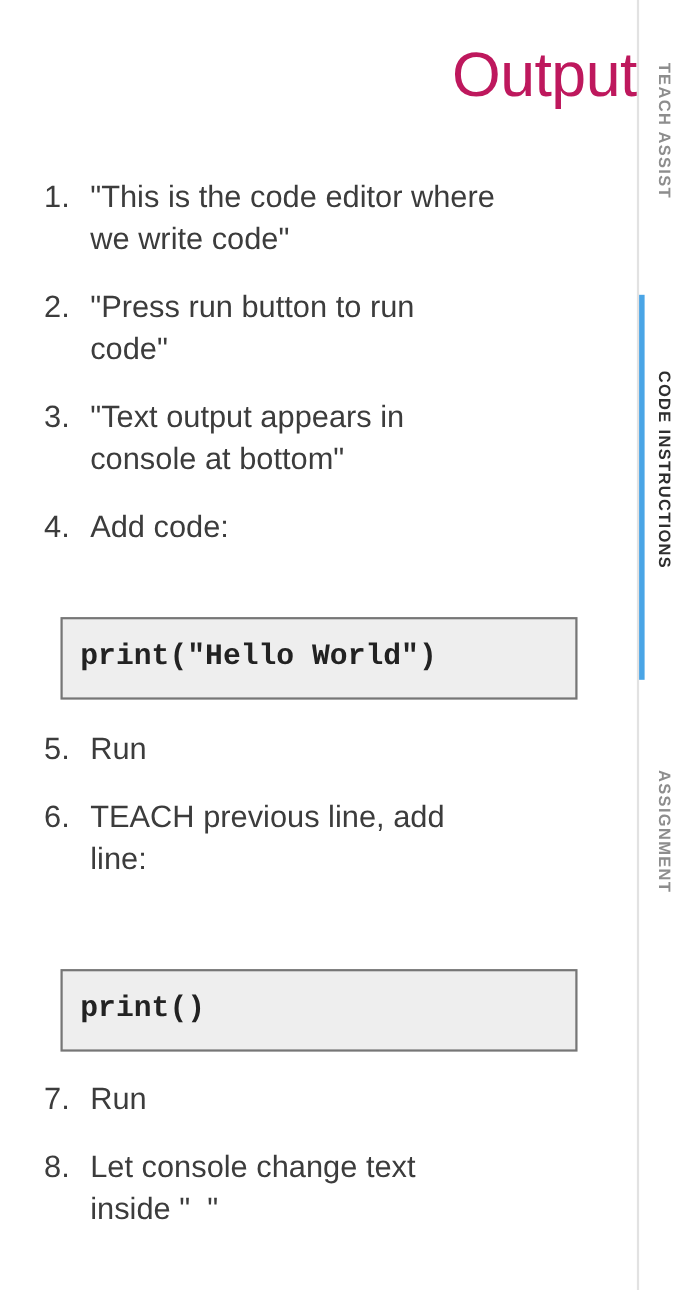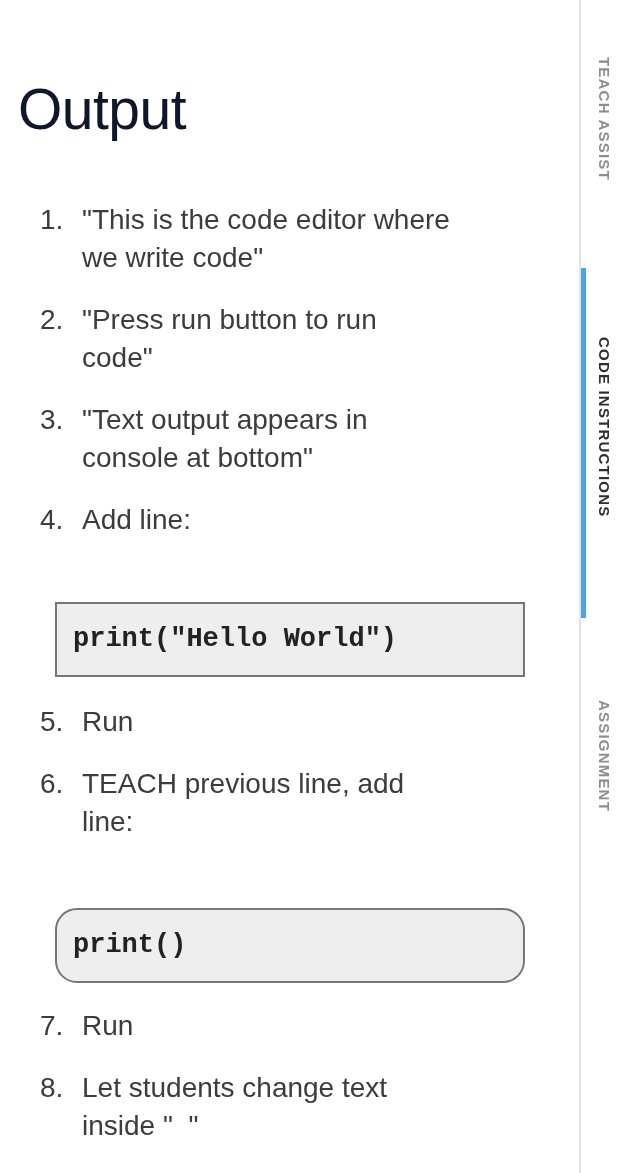--- a/index.html
+++ b/index.html
@@ -12,26 +12,27 @@
   }
   .page { position: relative; width: 627px; height: 1173px; background: #fff; }
 
   
   .content {
     position: absolute; top: 0; left: 0;
     width: 579px; height: 1173px;
     overflow: hidden;
   }
   .page-title {
-    margin: 81px 0 0 18px;
+    margin: 40px 0 0 18px;
     font-size: 57px;
     line-height: 57px;
     font-weight: 400;
-    color: #0f172a;
+    color: #be185d;
     letter-spacing: -0.5px;
+    text-align: right;
   }
   .list {
     display: flex;
     flex-direction: column;
     margin-top: 63px;
   }
   .list-item {
     display: flex;
     padding-left: 40px;
     margin-bottom: 24px;
@@ -54,21 +55,21 @@
     border: 2px solid #767676;
     background: #eeeeee;
     padding: 20px 10px 20px 16px;
     font-family: "Liberation Mono", monospace;
     font-weight: bold;
     font-size: 27px;
     line-height: 31px;
     color: #222222;
     white-space: pre;
   }
-  .code-block.second { margin-top: 43px; margin-bottom: 24px; border-radius: 22px; }
+  .code-block.second { margin-top: 57px; margin-bottom: 24px; }
 
   
   .sidebar {
     position: absolute; top: 0; right: 0;
     width: 48px; height: 1173px;
     border-left: 2px solid #e2e2e2;
     background: #ffffff;
   }
   .tab {
     position: absolute;
@@ -118,21 +119,21 @@
       </div>
 
       <div class="list-item">
         <span class="num">3.</span>
         <span class="txt">"Text output appears in
 console at bottom"</span>
       </div>
 
       <div class="list-item">
         <span class="num">4.</span>
-        <span class="txt">Add line:</span>
+        <span class="txt">Add code:</span>
       </div>
 
       <div class="code-block">print("Hello World")</div>
 
       <div class="list-item">
         <span class="num">5.</span>
         <span class="txt">Run</span>
       </div>
 
       <div class="list-item">
@@ -143,21 +144,21 @@
 
       <div class="code-block second">print()</div>
 
       <div class="list-item">
         <span class="num">7.</span>
         <span class="txt">Run</span>
       </div>
 
       <div class="list-item">
         <span class="num">8.</span>
-        <span class="txt">Let students change text
+        <span class="txt">Let console change text
 inside "  "</span>
       </div>
 
     </div>
   </div>
 
   <div class="sidebar">
     <div class="active-tab-indicator"></div>
     <div class="tab tab-teach-assist">TEACH ASSIST</div>
     <div class="tab tab-code-instructions active">CODE INSTRUCTIONS</div>

